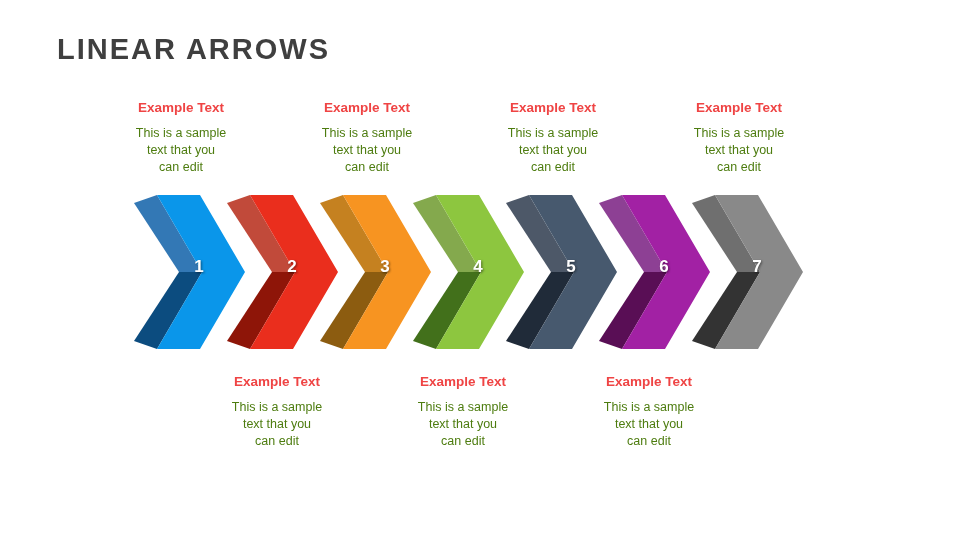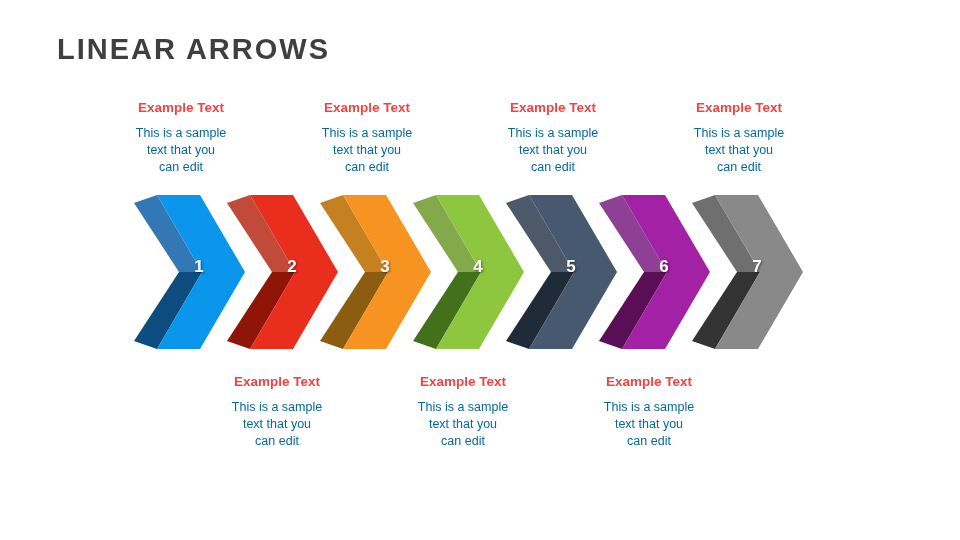--- a/index.html
+++ b/index.html
@@ -10,21 +10,21 @@
   .slide-title{
     position:absolute;left:40px;top:16px;margin:17px;
     font-size:29px;font-weight:bold;letter-spacing:2px;color:#3f3f3f;
   }
   #arrows-svg{position:absolute;left:0;top:0;}
   .text-block{position:absolute;width:150px;text-align:center;}
   .text-block .tb-heading{
     font-size:13.5px;line-height:16px;font-weight:bold;color:#ef4444;margin:0 0 9px 0;
   }
   .text-block .tb-line{
-    font-size:12.5px;line-height:17px;color:#0369a1;
+    font-size:12.5px;line-height:17px;color:#4d7c0f;
   }
   .arrow-number{
     font-family:"Liberation Sans",sans-serif;font-size:17px;font-weight:bold;
     filter:drop-shadow(1px 1px 1px rgba(0,0,0,0.45));
   }
 </style>
 </head>
 <body style="background: rgb(255, 255, 255);">
 
 <h1 class="slide-title" style="color: rgb(63, 63, 63);">LINEAR ARROWS</h1>

